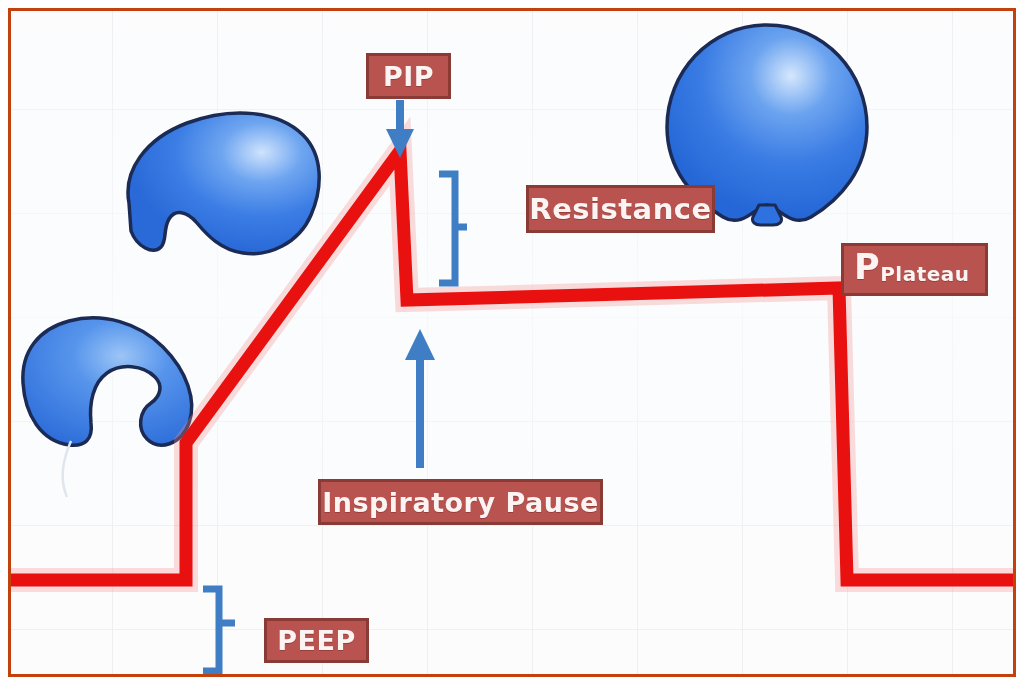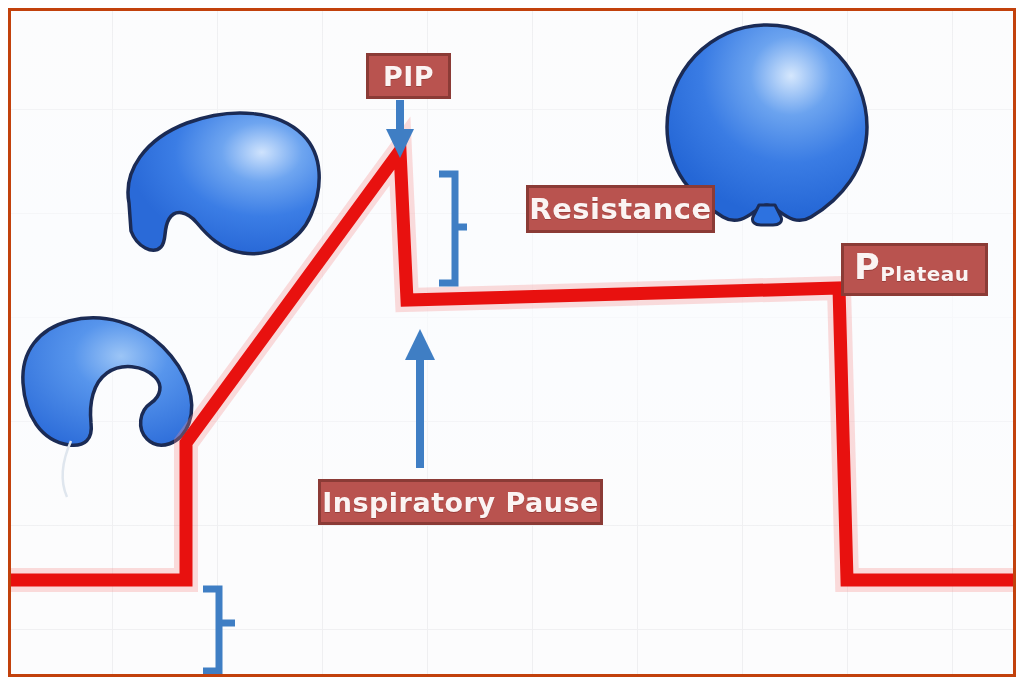--- a/index.html
+++ b/index.html
@@ -214,15 +214,18 @@
 
     <div class="label" id="label-pplateau">
       <span class="big">P</span>
         <span class="sub">Plateau</span>
     </div>
 
     <div class="label" id="label-inspause">
       <span>Inspiratory Pause</span>
     </div>
 
+    <div class="label" id="label-peep">
+      <span>PEEP</span>
+    </div>
 
   </div>
 </div>
 
 </body></html>

